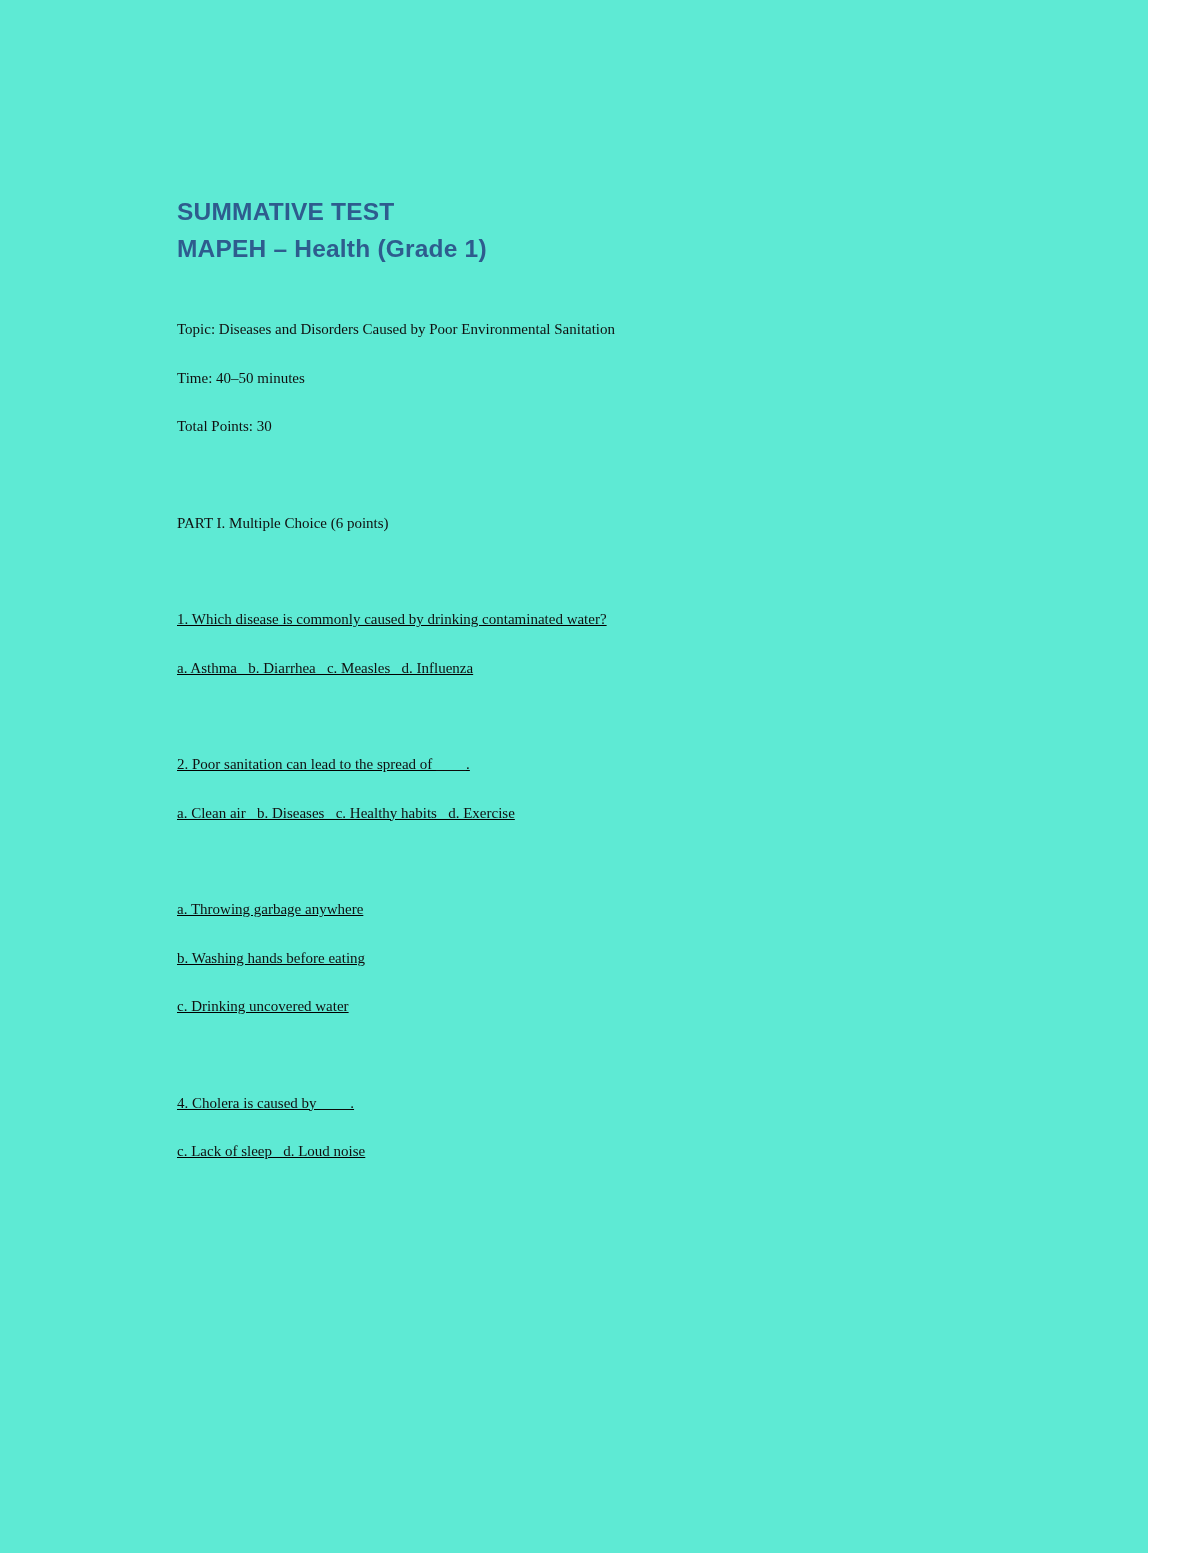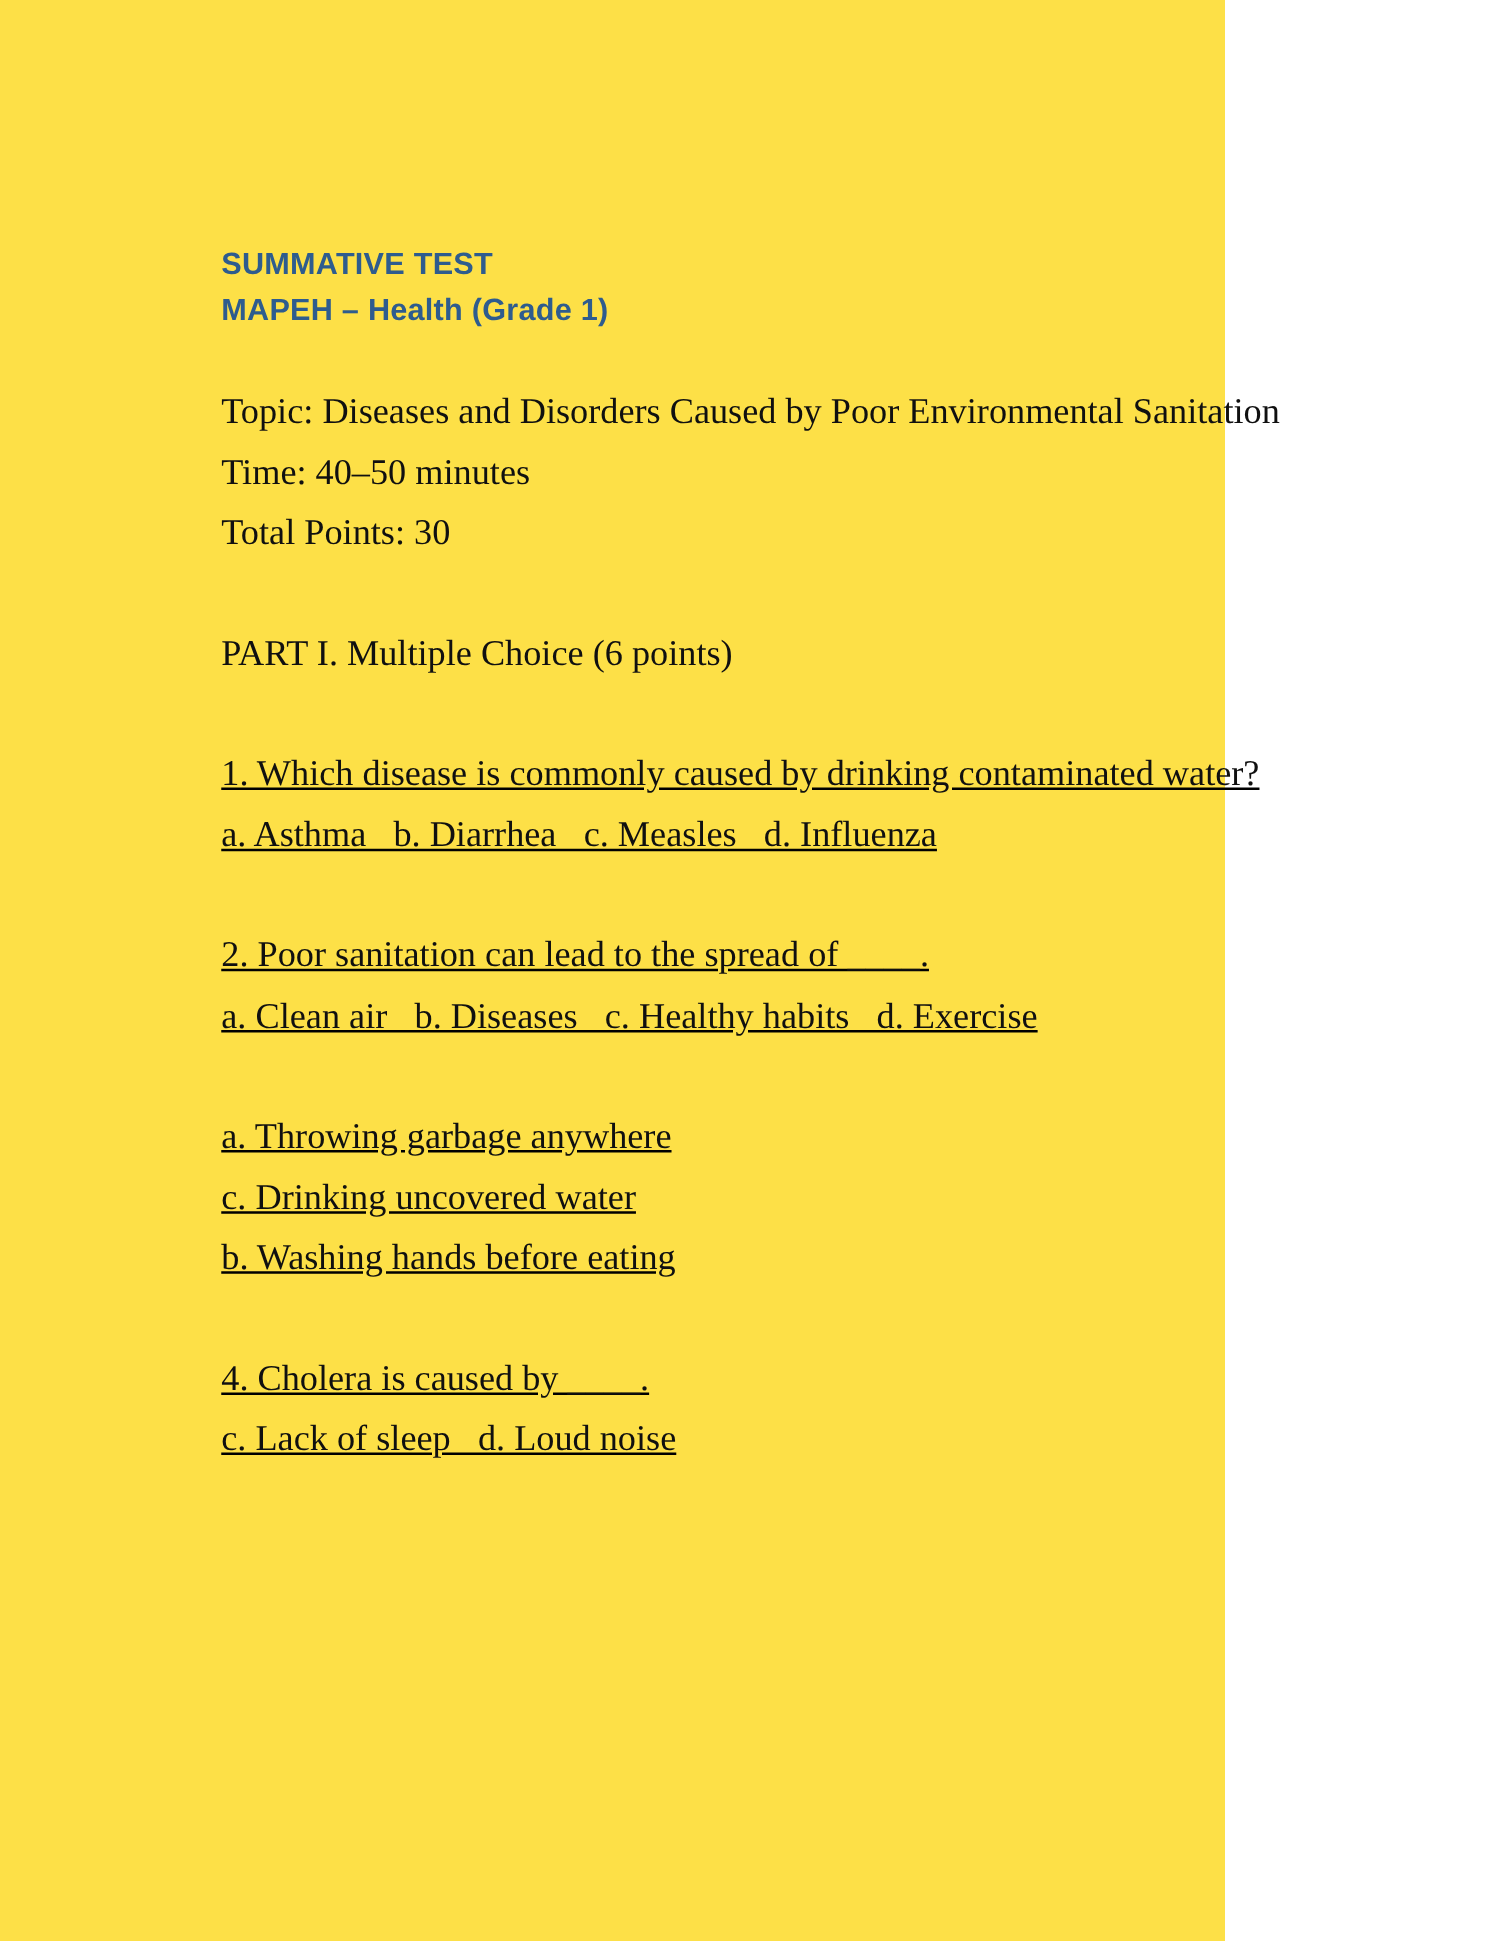--- a/index.html
+++ b/index.html
@@ -10,23 +10,23 @@
   body {
     width: 1200px;
     height: 1553px;
     position: relative;
     overflow: hidden;
     font-family: "Liberation Serif", "DejaVu Serif", serif;
   }
   .page {
     position: absolute;
     left: 0; top: 0;
-    width: 980px;
+    width: 1148px;
     height: 1553px;
-    background: #fde047;
+    background: #5eead4;
     box-sizing: border-box;
     padding: 196px 160px 0 177px;
   }
   .doc-title {
     color: #2e5c8e;
     font-family: "Liberation Sans", "DejaVu Sans", sans-serif;
     font-weight: bold;
     font-size: 24.5px;
     line-height: 32px;
     letter-spacing: 0.2px;
@@ -43,21 +43,21 @@
     margin: 0;
     padding-top: 5px;
     white-space: nowrap;
   }
   .meta-block {
     margin-top: 40px;
   }
   .body-line {
     color: #101010;
     font-family: "Liberation Serif", "DejaVu Serif", serif;
-    font-size: 29px;
+    font-size: 15px;
     line-height: 48.5px;
     margin: 0;
     white-space: pre;
   }
   .section-block {
     margin-top: 48px;
   }
   .question-block {
     margin-top: 48px;
     text-decoration: underline;
@@ -87,22 +87,22 @@
     <p class="body-line">a. Asthma   b. Diarrhea   c. Measles   d. Influenza</p>
   </div>
 
   <div class="question-block">
     <p class="body-line">2. Poor sanitation can lead to the spread of ____.</p>
     <p class="body-line">a. Clean air   b. Diseases   c. Healthy habits   d. Exercise</p>
   </div>
 
   <div class="question-block">
     <p class="body-line">a. Throwing garbage anywhere</p>
+    <p class="body-line">b. Washing hands before eating</p>
     <p class="body-line">c. Drinking uncovered water</p>
-    <p class="body-line">b. Washing hands before eating</p>
   </div>
 
   <div class="question-block">
     <p class="body-line">4. Cholera is caused by ____.</p>
     <p class="body-line">c. Lack of sleep   d. Loud noise</p>
   </div>
 
 </div>
 
 </body></html>

